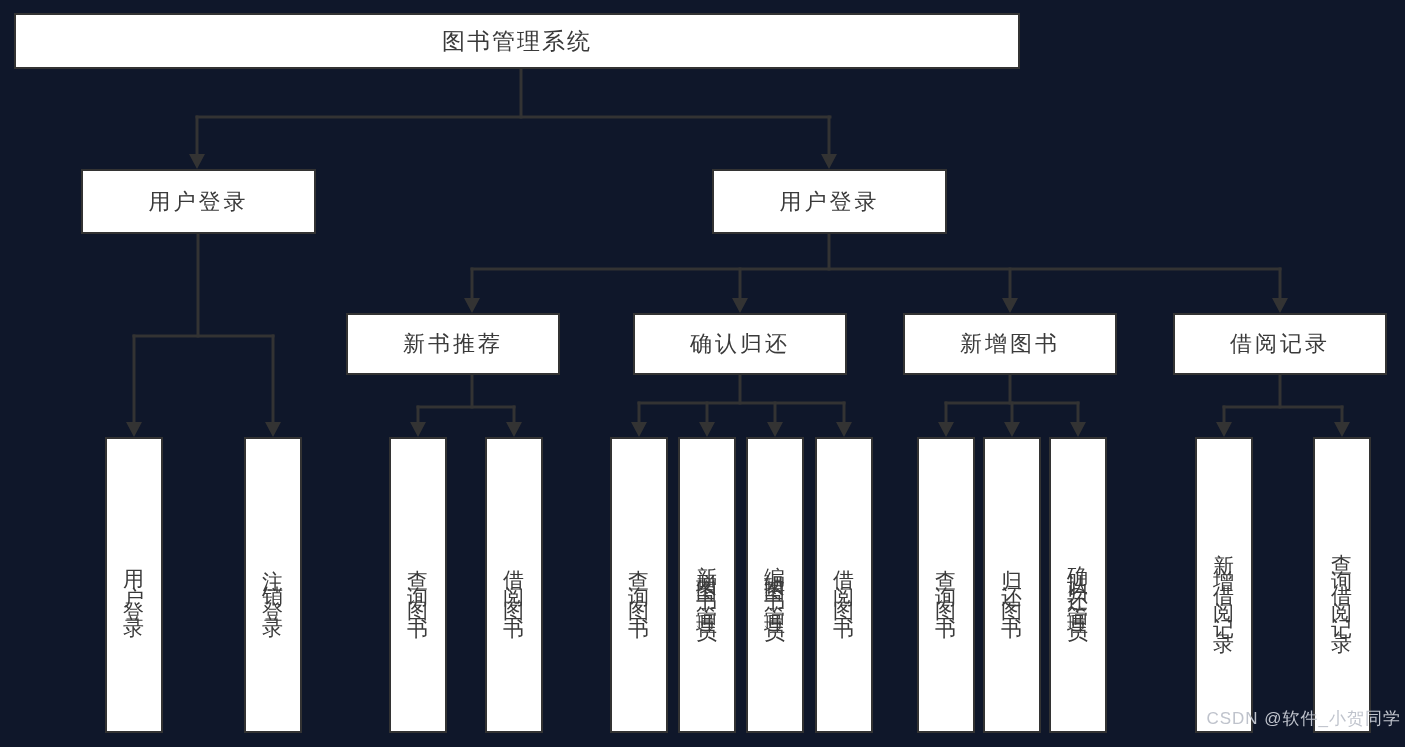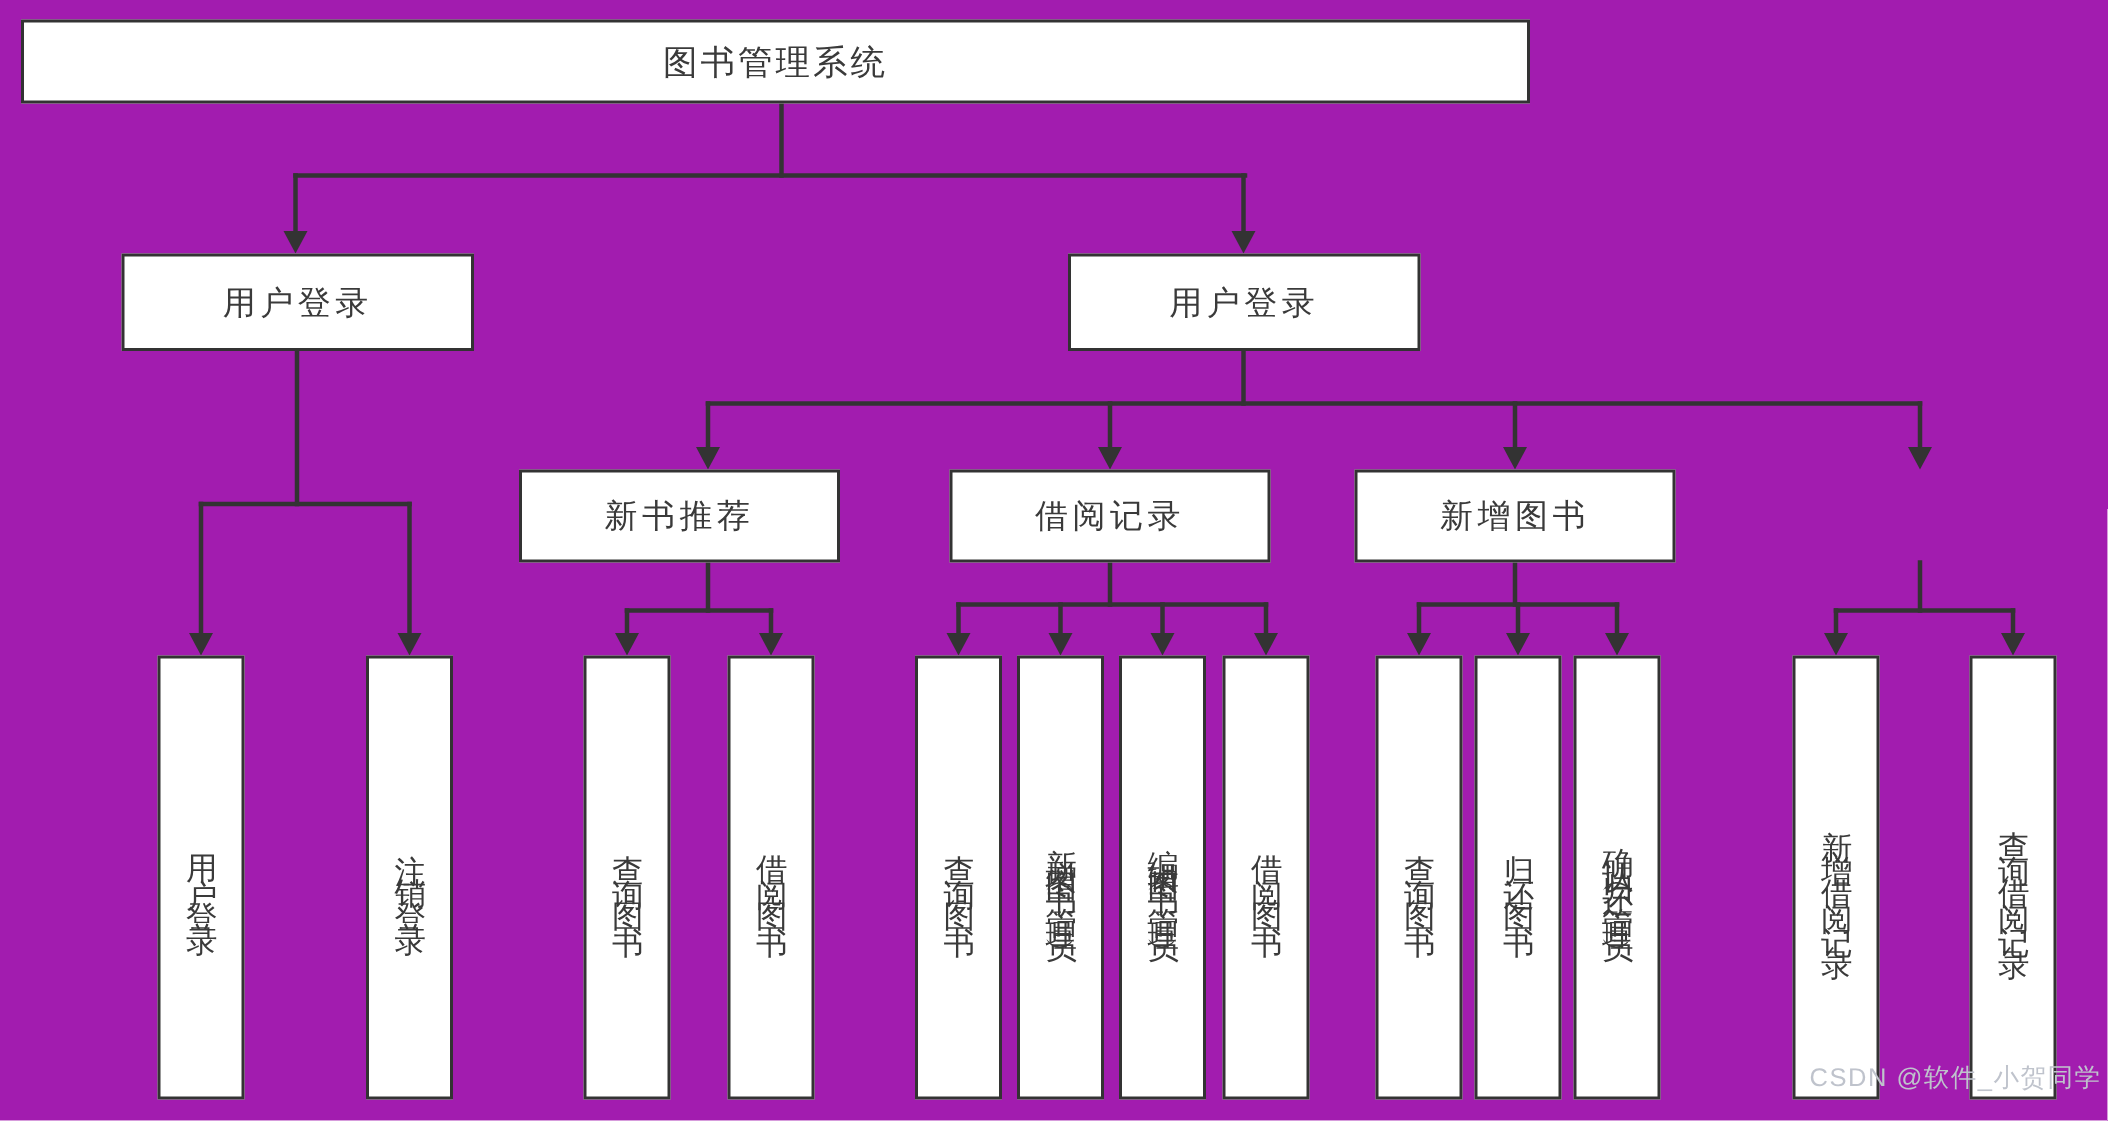--- a/index.html
+++ b/index.html
@@ -5,21 +5,21 @@
   html, body {
     margin: 0;
     padding: 0;
     background: #ffffff;
     font-family: "Liberation Sans", "DejaVu Sans", sans-serif;
   }
   .canvas {
     position: relative;
     width: 1405px;
     height: 747px;
-    background: #a21caf;
+    background: #0f172a;
     overflow: hidden;
   }
   svg.connectors {
     position: absolute;
     left: 0; top: 0;
     width: 1405px;
     height: 747px;
     pointer-events: none;
   }
   .node {
@@ -144,25 +144,28 @@
     <span class="label">用户登录</span>
   </div>
   <div class="node h" style="left:712px;top:169px;width:235px;height:65px">
     <span class="label">用户登录</span>
   </div>
 
   <div class="node h" style="left:346px;top:313px;width:214px;height:62px">
     <span class="label">新书推荐</span>
   </div>
   <div class="node h" style="left:633px;top:313px;width:214px;height:62px">
-    <span class="label">借阅记录</span>
+    <span class="label">确认归还</span>
   </div>
   <div class="node h" style="left:903px;top:313px;width:214px;height:62px">
     <span class="label">新增图书</span>
   </div>
+  <div class="node h" style="left:1173px;top:313px;width:214px;height:62px">
+    <span class="label">借阅记录</span>
+  </div>
 
   <div class="node v" style="left:105px;top:437px;width:58px;height:296px">
     <span class="label">用户登录</span>
   </div>
   <div class="node v" style="left:244px;top:437px;width:58px;height:296px">
     <span class="label">注销登录</span>
   </div>
 
   <div class="node v" style="left:389px;top:437px;width:58px;height:296px">
     <span class="label">查询图书</span>

